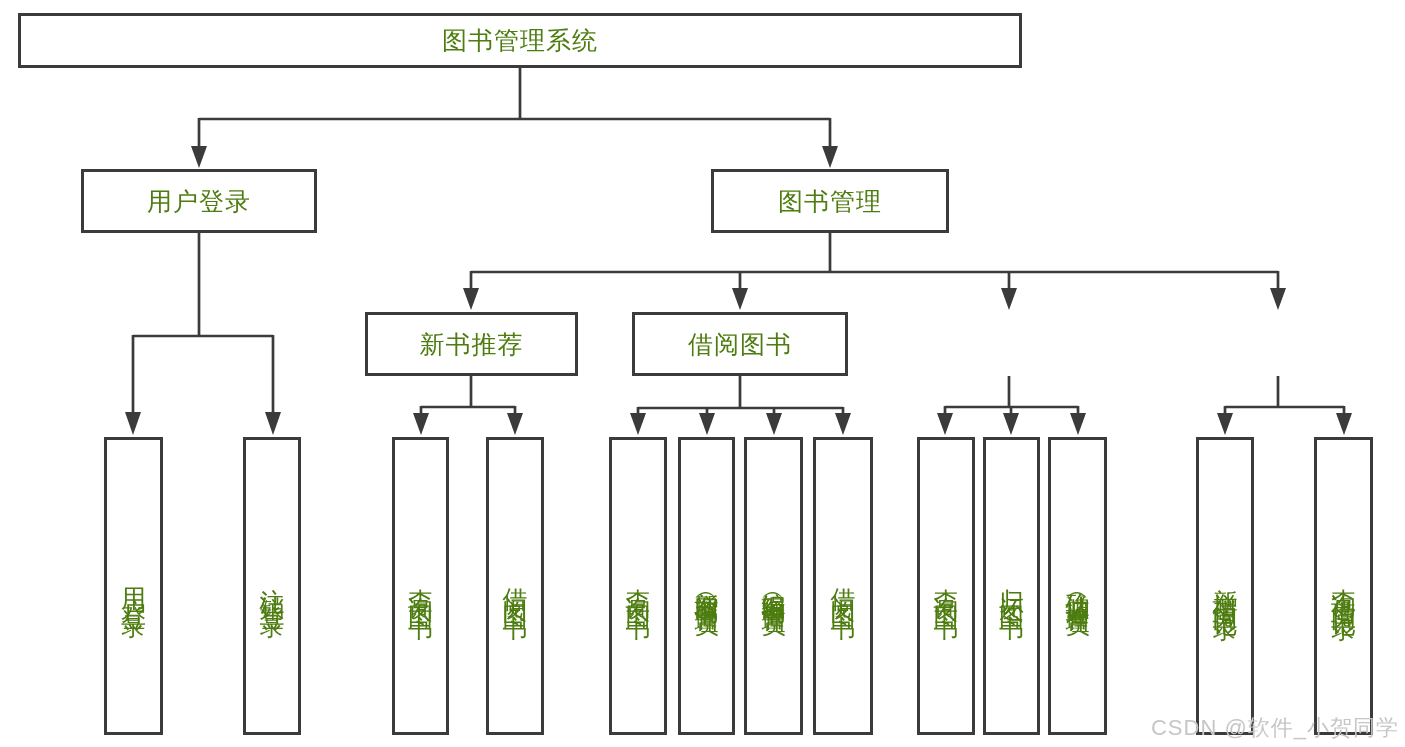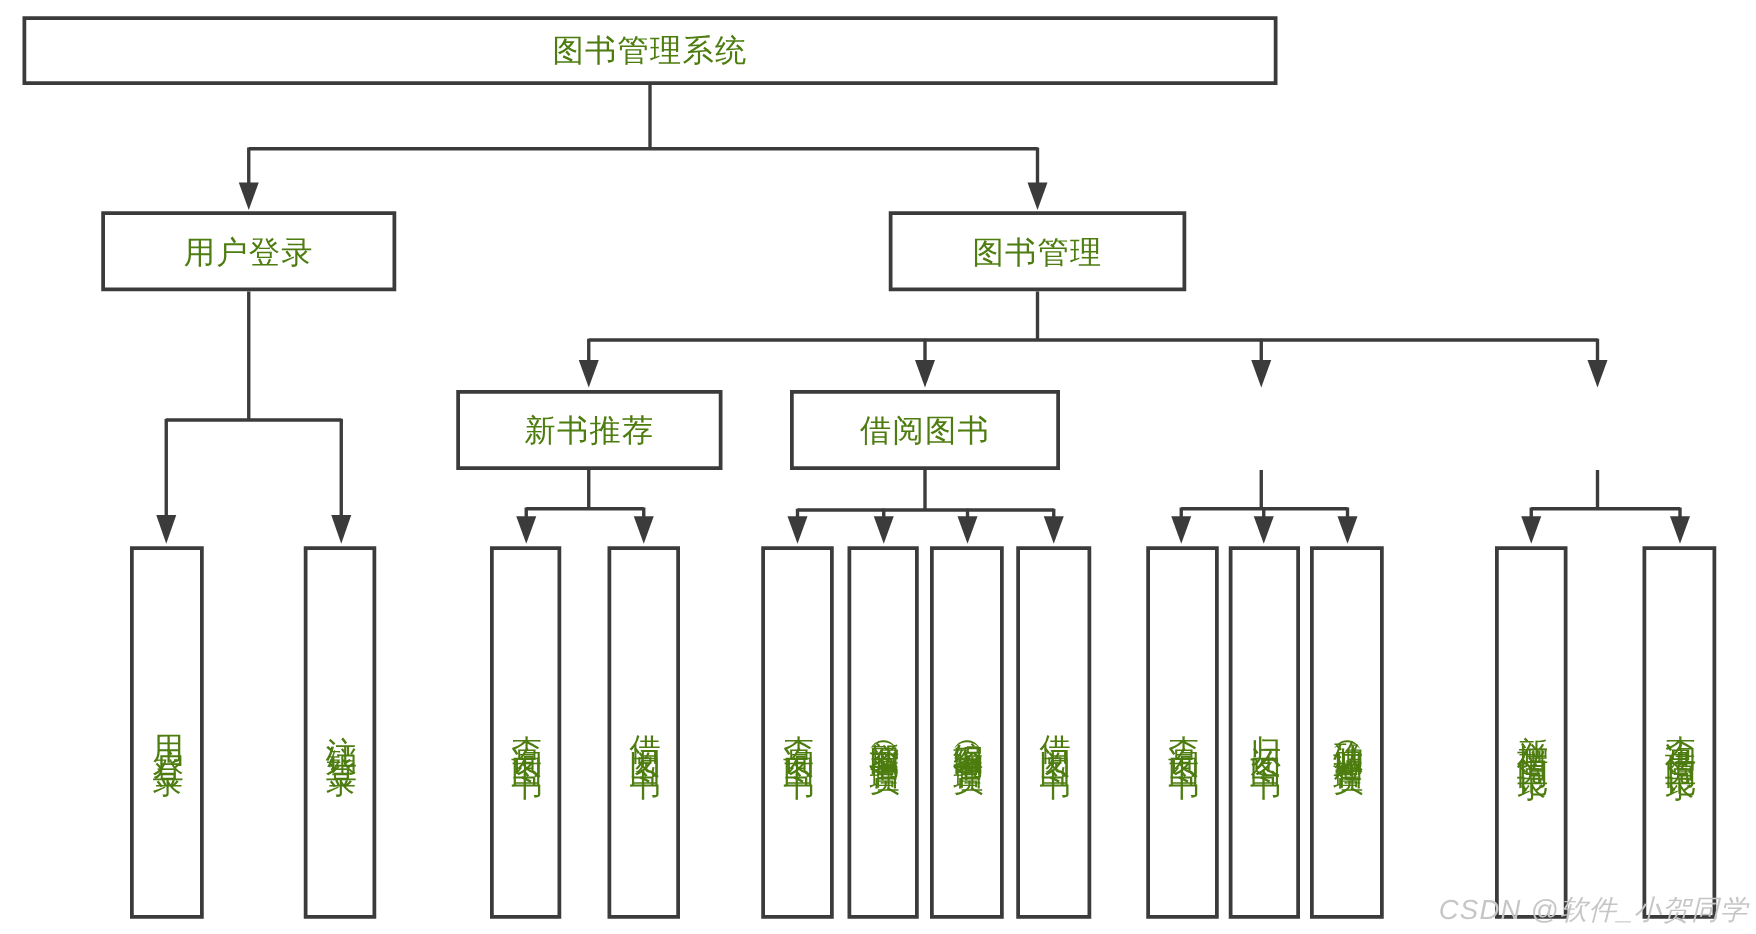--- a/index.html
+++ b/index.html
@@ -51,21 +51,20 @@
     letter-spacing: 6px;
   }
   #watermark {
     position: absolute;
     right: 6px;
     bottom: 4px;
     font-size: 22px;
     color: #c6c6c6;
     letter-spacing: 1px;
     white-space: nowrap;
-    font-style: italic;
   }
   line, polyline { stroke: #3b3b3b; stroke-width: 2.7px; fill: none; }
   polygon { fill: #3b3b3b; stroke: none; }
 </style>
 </head>
 <body>
 
 <div id="stage">
 
   <svg id="connectors" viewBox="0 0 1405 747" xmlns="http://www.w3.org/2000/svg">

